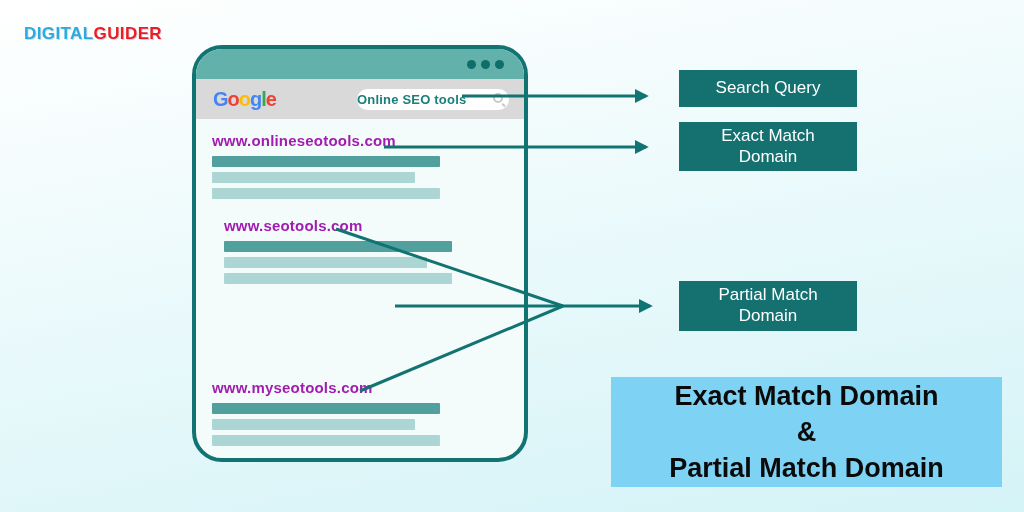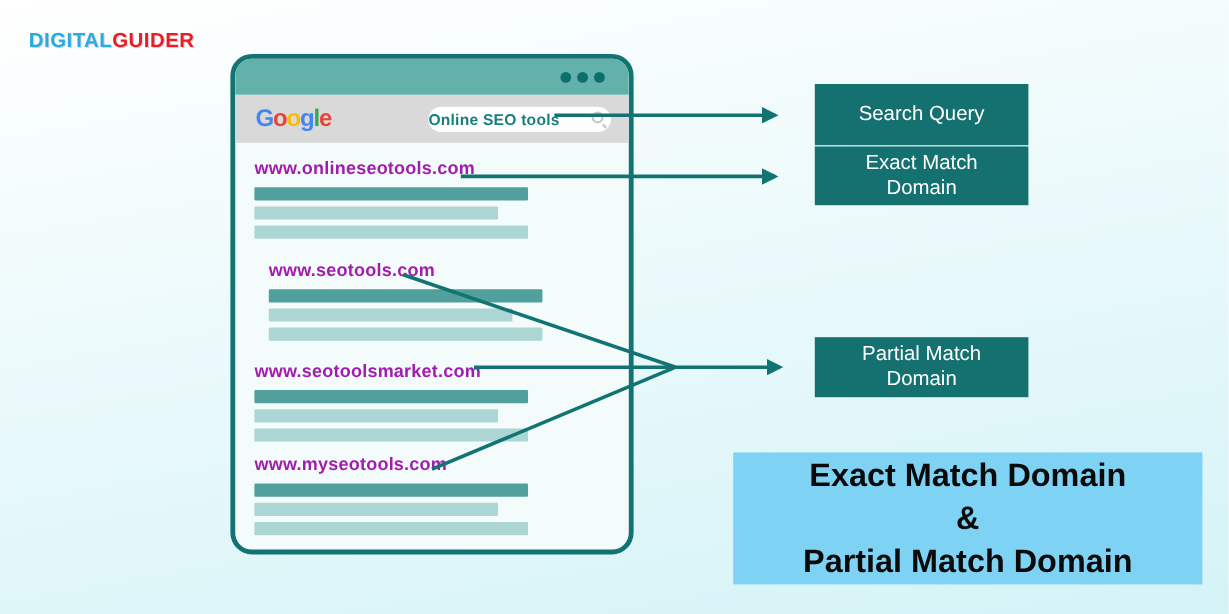--- a/index.html
+++ b/index.html
@@ -12,21 +12,21 @@
   }
 
   
   .brand { position:absolute; left:24px; top:24px; font-size:17px; font-weight:800;
            letter-spacing:.4px; text-shadow:1px 1px 0 rgba(0,40,80,.18);text-align:center; }
   .brand .p1 { color:#29ABE2; }
   .brand .p2 { color:#ED1C24; }
 
   
   .browser { position:absolute; left:192px; top:45px; width:336px; height:417px;
-             border:4px solid #127472; border-radius:18px; background:#f4fbfb; overflow:hidden; }
+             border:4px solid #127472; border-radius:30px; background:#f4fbfb; overflow:hidden; }
   .titlebar { height:30px; background:#63b1ab; display:flex; align-items:center;
               justify-content:flex-end; padding-right:20px; gap:5px; }
   .dot { width:9px; height:9px; border-radius:50%; background:#0d6e6c; }
   .toolbar { height:40px; background:#d9d9d9; display:flex; align-items:center; position:relative; }
   .google { margin-left:17px; font-size:20px; font-weight:bold; letter-spacing:-1px; }
   .google span:nth-child(1){color:#4285F4;} .google span:nth-child(2){color:#EA4335;}
   .google span:nth-child(3){color:#FBBC05;} .google span:nth-child(4){color:#4285F4;}
   .google span:nth-child(5){color:#34A853;} .google span:nth-child(6){color:#EA4335;}
   .searchpill { position:absolute; left:161px; top:10px; width:152px; height:21px;
                 background:#ffffff; border-radius:11px; display:flex; align-items:center;
@@ -48,21 +48,21 @@
   .bar.short { width:203px; }
 
   
   svg.arrows { position:absolute; left:0; top:0; pointer-events:none; }
   .aline { stroke:#127472; stroke-width:3; fill:none; }
 
   
   .tag { position:absolute; left:679px; width:178px; background:#147170; color:#ffffff;
          display:flex; align-items:center; justify-content:center; text-align:center;
          font-size:17px; line-height:1.22; font-weight:500; padding:2px 26px; }
-  .tag-sq { top:70px;  height:51px; }
+  .tag-sq { top:70px;  height:37px; }
   .tag-em { top:122px; height:49px; }
   .tag-pm { top:281px; height:50px; }
 
   
   .banner { position:absolute; left:611px; top:377px; width:391px; height:110px;
             background:#7ed2f4; color:#0a0a0a; display:flex; flex-direction:column;
             align-items:center; justify-content:center; text-align:center;
             font-size:27px; font-weight:800; line-height:36px; }
 </style>
 </head>
@@ -93,26 +93,20 @@
       <div class="bar dark"></div>
       <div class="bar light short"></div>
       <div class="bar light"></div>
     </div>
     <div class="result r2">
       <div class="domain">www.seotools.com</div>
       <div class="bar dark"></div>
       <div class="bar light short"></div>
       <div class="bar light"></div>
     </div>
-    <div class="result r3">
-      <div class="domain">www.seotoolsmarket.com</div>
-      <div class="bar dark"></div>
-      <div class="bar light short"></div>
-      <div class="bar light"></div>
-    </div>
     <div class="result r4">
       <div class="domain">www.myseotools.com</div>
       <div class="bar dark"></div>
       <div class="bar light short"></div>
       <div class="bar light"></div>
     </div>
   </div>
 
   <svg class="arrows" width="1024" height="512" viewBox="0 0 1024 512">
     <defs>

